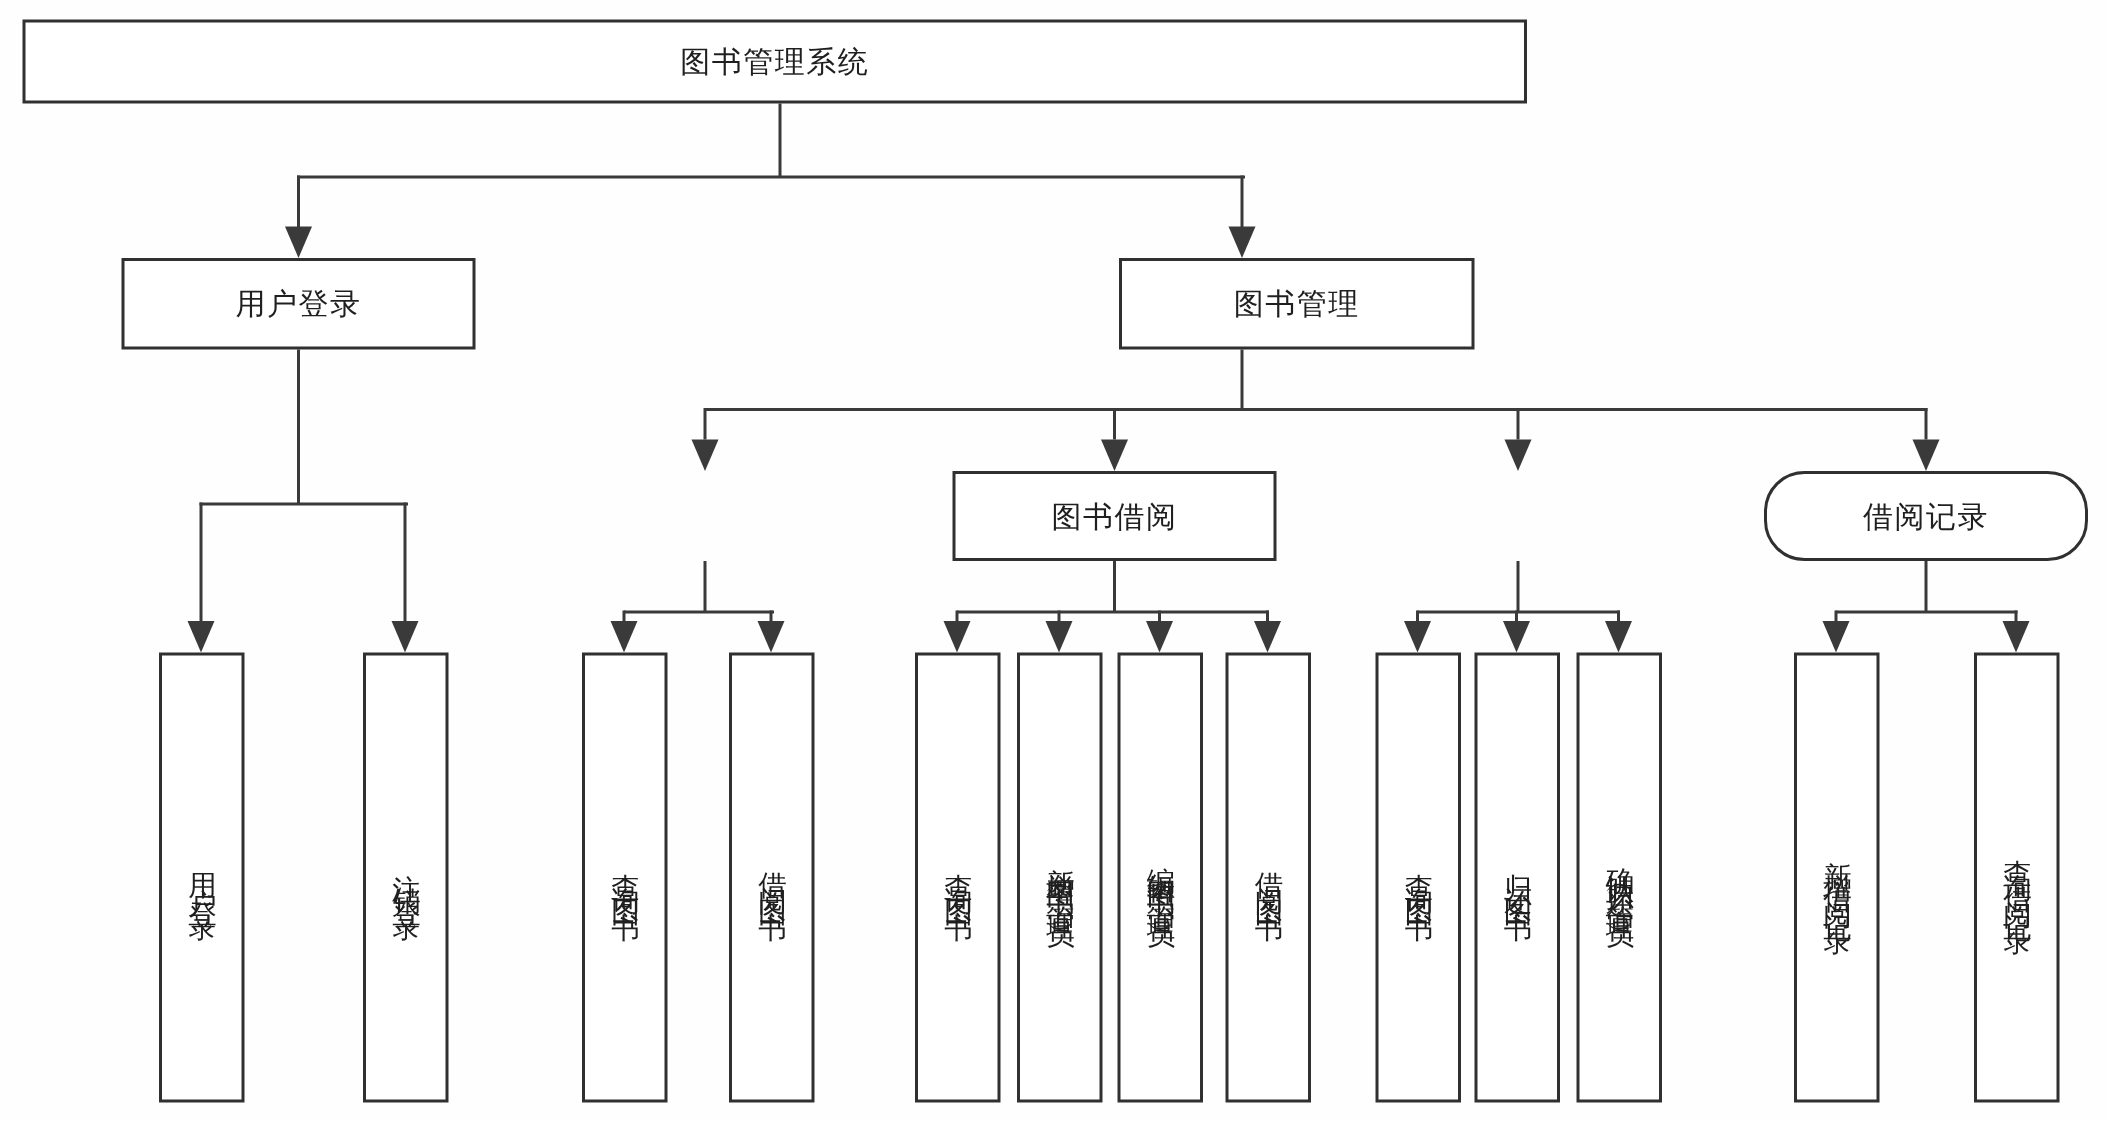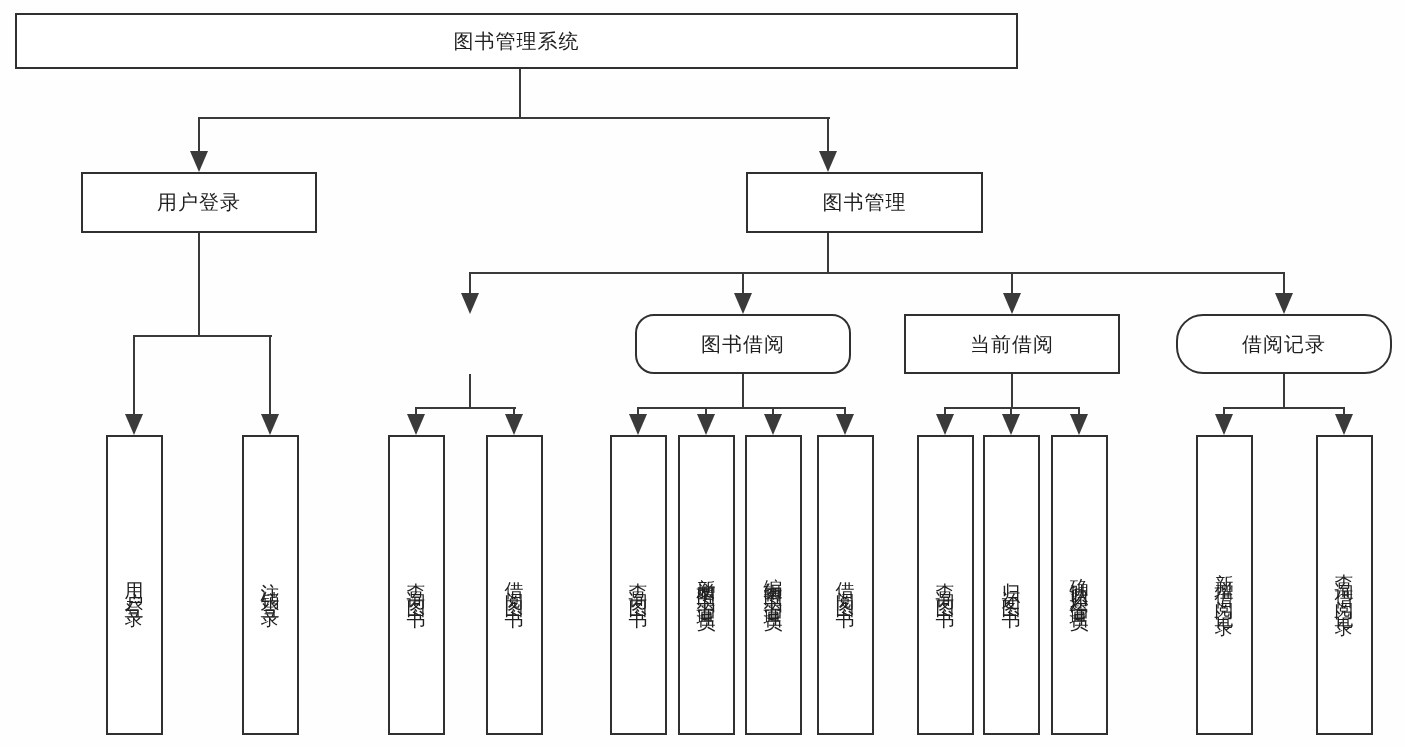--- a/index.html
+++ b/index.html
@@ -68,25 +68,22 @@
   <div class="hline" style="left:470px;top:272px;width:815px;"></div>
   <div class="vline" style="left:469px;top:272px;height:21px;"></div>
   <div class="arrow" style="left:461px;top:293px;"></div>
   <div class="vline" style="left:742px;top:272px;height:21px;"></div>
   <div class="arrow" style="left:734px;top:293px;"></div>
   <div class="vline" style="left:1011px;top:272px;height:21px;"></div>
   <div class="arrow" style="left:1003px;top:293px;"></div>
   <div class="vline" style="left:1283px;top:272px;height:21px;"></div>
   <div class="arrow" style="left:1275px;top:293px;"></div>
 
-  <div class="box" style="left:635px;top:314px;width:216px;height:60px;border-radius:19px;">
+  <div class="box" style="left:635px;top:314px;width:216px;height:60px;">
     <span>图书借阅</span>
-  </div>
-  <div class="box" style="left:904px;top:314px;width:216px;height:60px;">
-    <span>当前借阅</span>
   </div>
   <div class="box" style="left:1176px;top:314px;width:216px;height:60px;border-radius:27px;">
     <span>借阅记录</span>
   </div>
 
   <div class="vline" style="left:469px;top:374px;height:34px;"></div>
   <div class="hline" style="left:416px;top:407px;width:100px;"></div>
   <div class="vline" style="left:415px;top:407px;height:8px;"></div>
   <div class="arrow" style="left:407px;top:414px;"></div>
   <div class="vline" style="left:513px;top:407px;height:8px;"></div>

